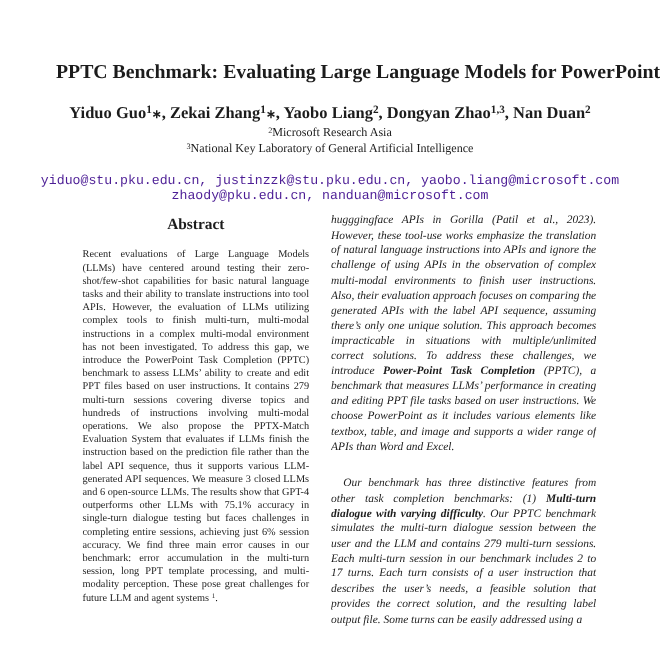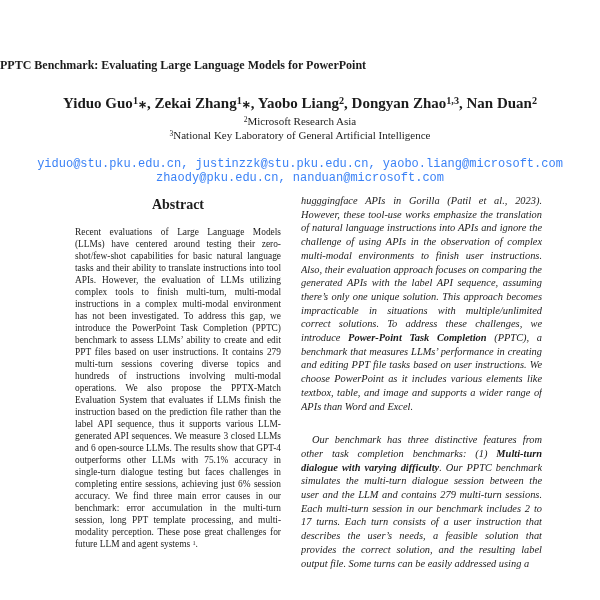--- a/index.html
+++ b/index.html
@@ -8,23 +8,23 @@
     width: 600px;
     height: 600px;
     background: #ffffff;
     overflow: hidden;
     font-family: "Liberation Serif", serif;
     color: #1c1c1c;
   }
   .title {
     position: absolute;
     top: 57px; left: 0; right: 0;
-    text-align: left;
+    text-align: right;
     font-weight: bold;
-    font-size: 12px;
+    font-size: 18px;
     line-height: 17px;
   }
   .authors {
     position: absolute;
     top: 96px; left: 0; right: 0;
     text-align: center;
     font-weight: bold;
     font-size: 15px;
     line-height: 15px;
   }
@@ -35,21 +35,21 @@
     font-size: 11px;
     line-height: 13.5px;
   }
   .emails {
     position: absolute;
     top: 158px; left: 0; right: 0;
     text-align: center;
     font-family: "Liberation Mono", monospace;
     font-size: 12px;
     line-height: 13.5px;
-    color: #3b82f6;
+    color: #4c1d95;
   }
   .col-left {
     position: absolute;
     left: 75px; top: 197px;
     width: 206px;
   }
   .col-left h2 {
     margin: 0 0 13px 0;
     text-align: center;
     font-size: 14px;

